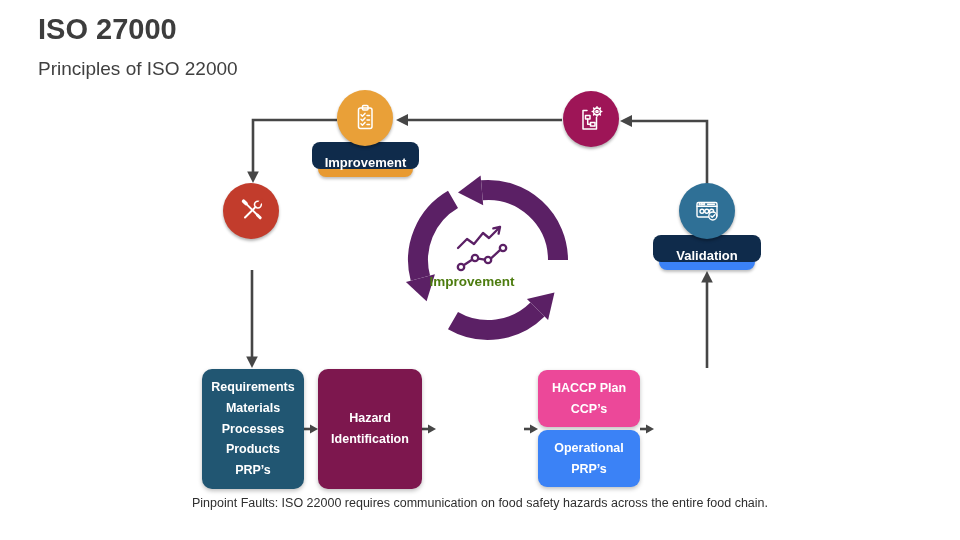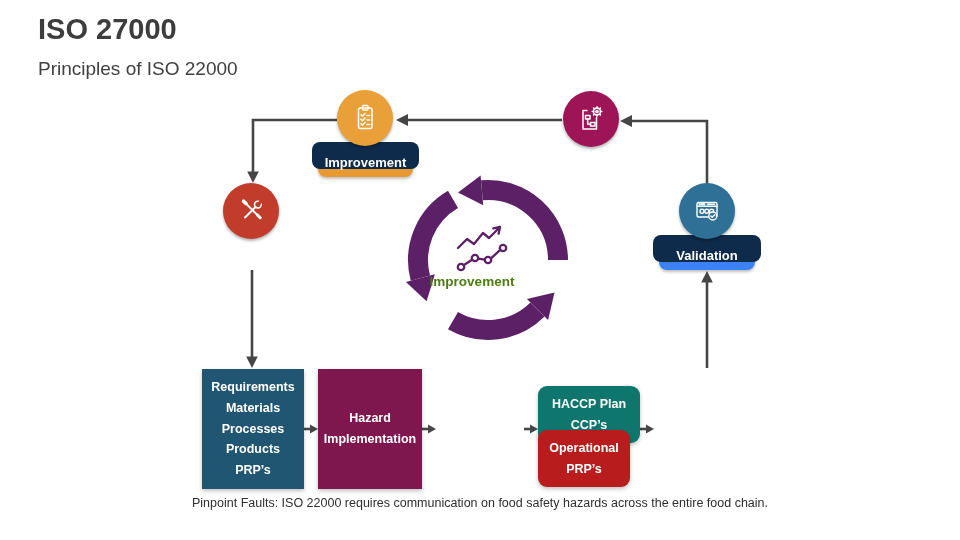--- a/index.html
+++ b/index.html
@@ -22,28 +22,28 @@
   #circ-verification{left:337px;top:90px;}   #pill-verification{left:318px;top:147px;width:95px;}
   #circ-implementation{left:563px;top:91px;} #pill-implementation{left:534px;top:147px;width:116px;}
   #circ-modification{left:223px;top:183px;}  #pill-modification{left:204px;top:240px;width:96px;}
   #circ-validation{left:679px;top:183px;}    #pill-validation{left:659px;top:240px;width:96px;}
   
   .arcs{position:absolute;left:393px;top:165px;}
   .trend{position:absolute;left:453px;top:224px;}
   .improve-label{position:absolute;left:472px;top:274px;transform:translateX(-50%);
         font-size:13.5px;font-weight:700;color:#4d7c0f;}
   
-  .bx{position:absolute;border-radius:0;display:flex;align-items:center;justify-content:center;
+  .bx{position:absolute;border-radius:10px;display:flex;align-items:center;justify-content:center;
       text-align:center;color:#fff;font-size:12.5px;font-weight:600;line-height:1.65;
       white-space:pre-line;box-shadow:0 2px 4px rgba(0,0,0,.25);}
   #box-requirements{left:202px;top:369px;width:102px;height:120px;background:#215672;}
   #box-hazard{left:318px;top:369px;width:104px;height:120px;background:#7D174E;}
   #box-risk{left:436px;top:369px;width:88px;height:120px;background:#C98410;}
-  #box-haccp{left:538px;top:370px;width:102px;height:57px;background:#0f766e;border-radius:9px;margin-top:16px;}
-  #box-operational{left:538px;top:430px;width:92px;height:57px;background:#b91c1c;border-radius:9px;}
+  #box-haccp{left:538px;top:370px;width:102px;height:57px;background:#ec4899;border-radius:9px;}
+  #box-operational{left:538px;top:430px;width:102px;height:57px;background:#3b82f6;border-radius:9px;}
   #box-control{left:654px;top:369px;width:106px;height:120px;background:#24808B;}
   .caption{position:absolute;left:0;right:0;top:496px;text-align:center;font-size:12.5px;color:#2f2f2f;}
   .icon-svg{display:block;}
 </style>
 </head>
 <body>
 
 <div class="stage">
 
   <div class="title">ISO 27000</div>
@@ -160,21 +160,21 @@
     </svg>
   </div>
   <div class="pill p-blue" id="pill-validation">Validation</div>
 
   <div class="bx" id="box-requirements">Requirements
 Materials
 Processes
 Products
 PRP’s</div>
   <div class="bx" id="box-hazard">Hazard
-Implementation</div>
+Identification</div>
   <div class="bx" id="box-haccp">HACCP Plan
 CCP’s</div>
   <div class="bx" id="box-operational">Operational
 PRP’s</div>
 
   <div class="caption">Pinpoint Faults: ISO 22000 requires communication on food safety hazards across the entire food chain.</div>
 
 </div>
 
 </body></html>

